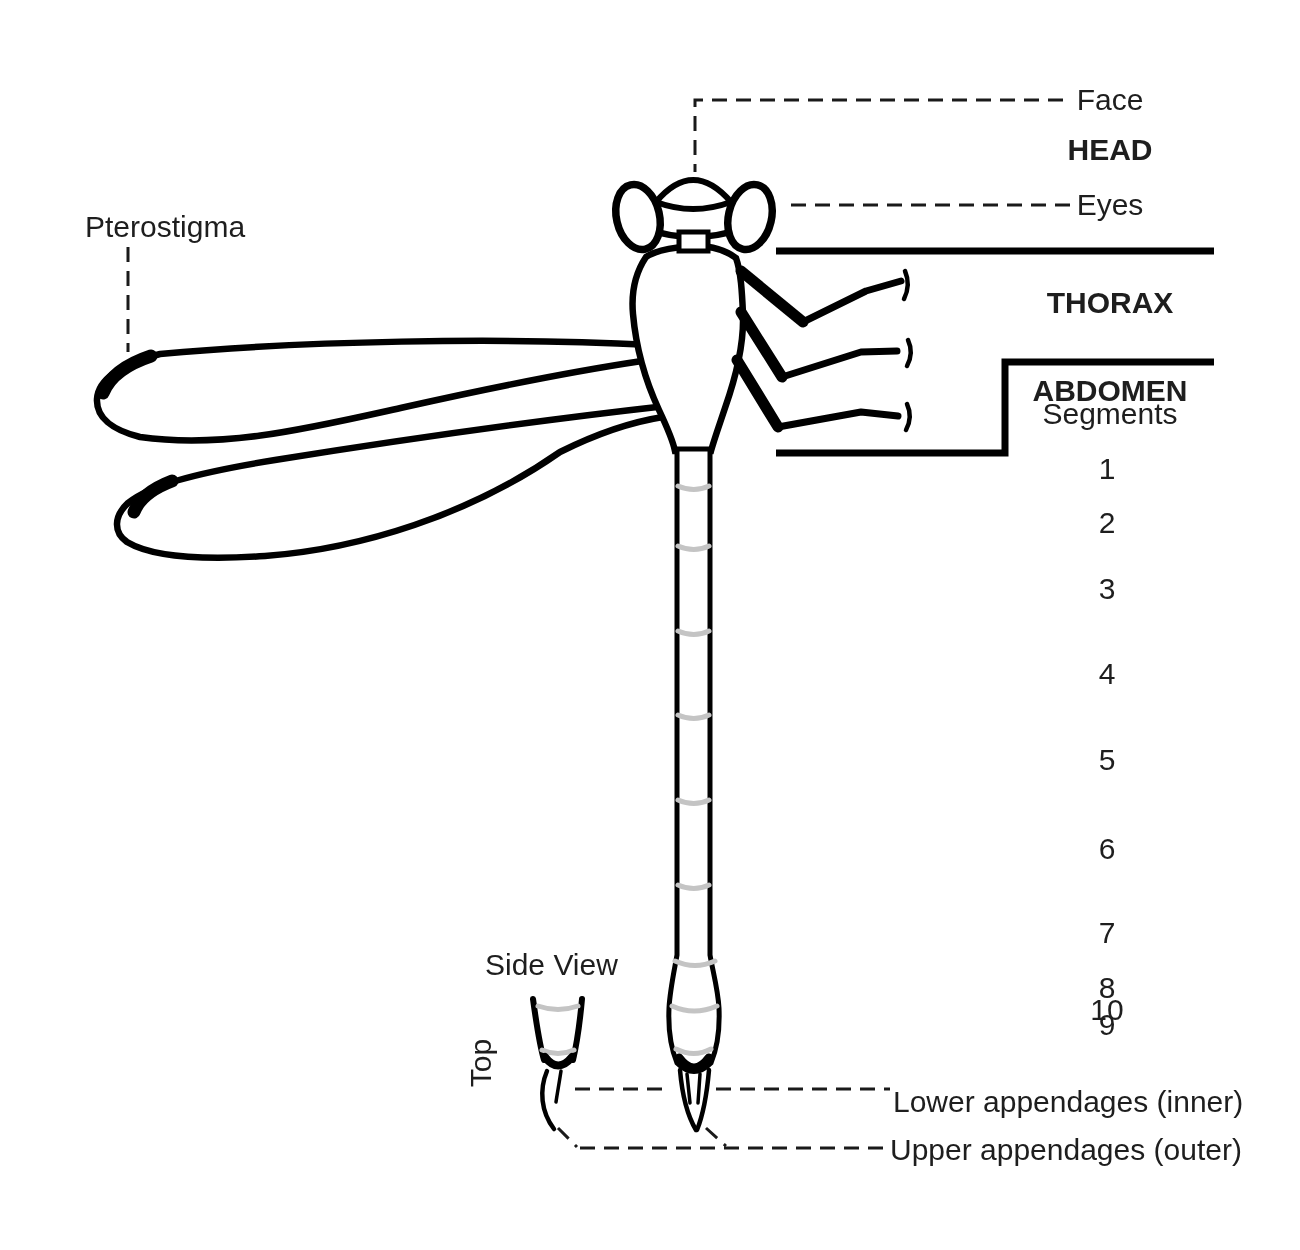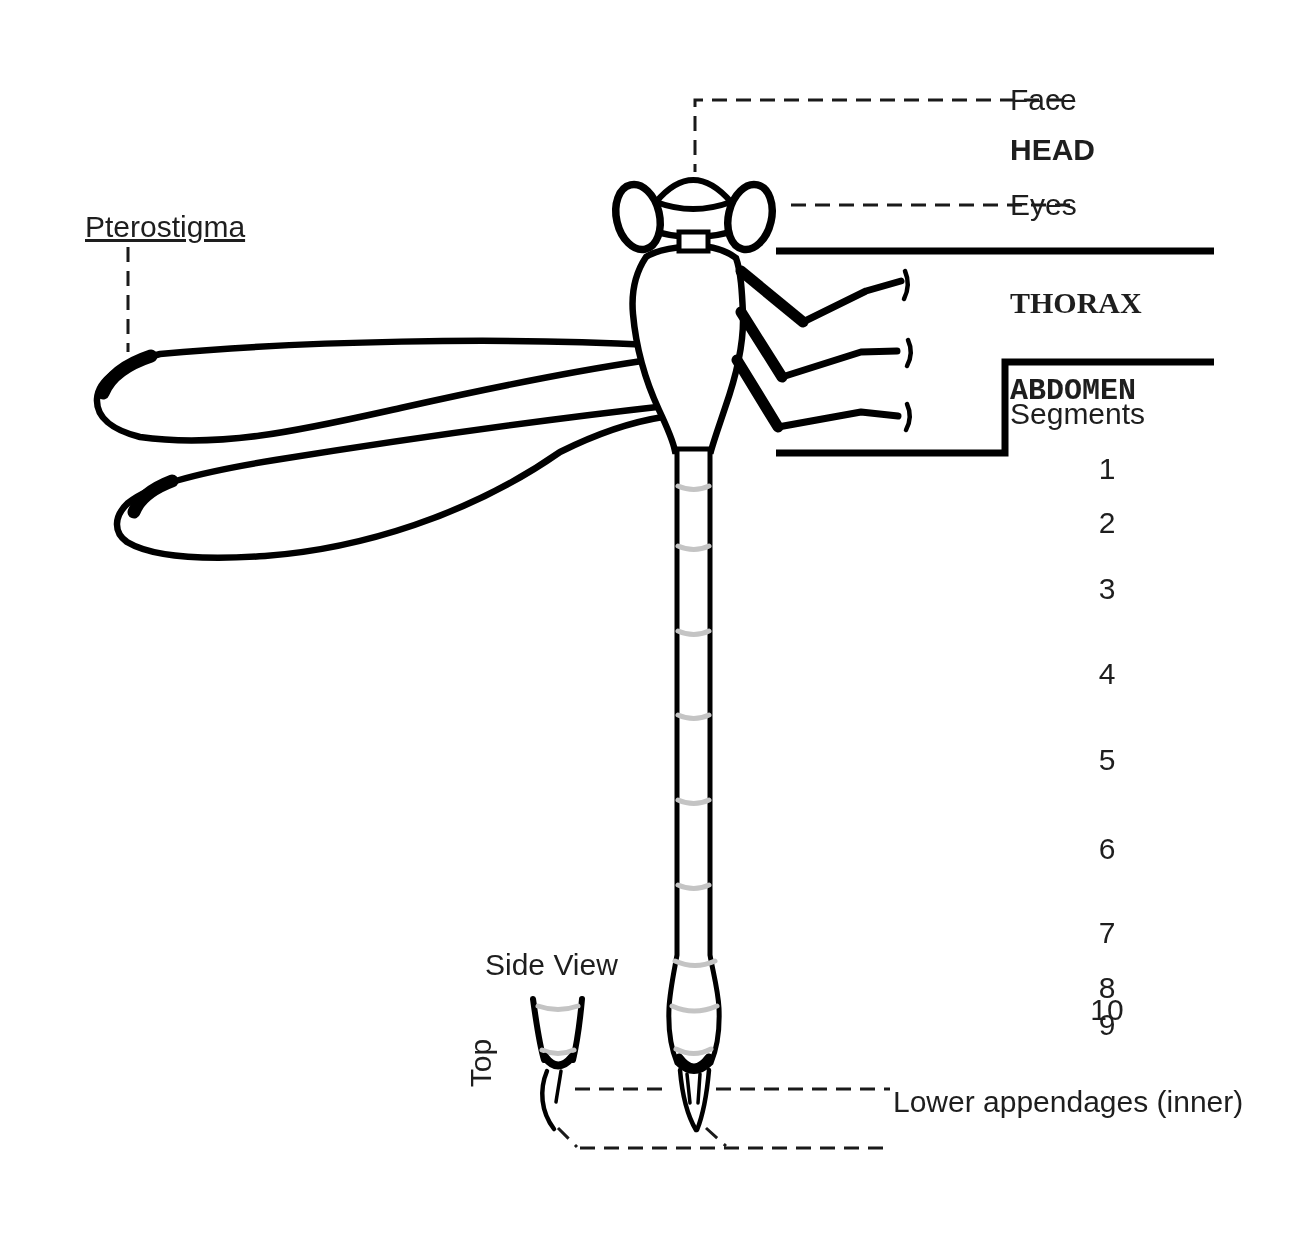--- a/index.html
+++ b/index.html
@@ -12,21 +12,21 @@
   }
   .canvas svg{position:absolute;left:0;top:0;}
   .label{
     position:absolute;
     font-size:30px;
     line-height:36px;
     color:#1e1e1e;
     white-space:nowrap;
   }
   .bold{font-weight:700;}
-  .center-col{left:1010px;width:200px;}
+  .center-col{left:1010px;width:200px;text-align:center;}
   .segnum{left:1057px;width:100px;text-align:center;}
   .rot90{
     width:80px;height:36px;text-align:center;
     transform:rotate(-90deg);
   }
 </style>
 </head>
 <body>
 
 <div class="canvas">
@@ -133,38 +133,39 @@
       <path stroke="#000000" stroke-width="6" d="M 533,999 C 536,1021 539,1043 544,1060"></path>
       <path stroke="#000000" stroke-width="6" d="M 582,999 C 580,1021 577,1043 573,1060"></path>
       <path stroke="#c4c4c4" stroke-width="5" d="M 538,1006 Q 558,1013 578,1006"></path>
       <path stroke="#c4c4c4" stroke-width="5" d="M 542,1050 Q 558,1057 574,1050"></path>
       <path stroke="#000000" stroke-width="8" d="M 545,1057 Q 558,1074 572,1057"></path>
       <path stroke="#000000" stroke-width="4.5" d="M 547,1071 C 539,1090 541,1112 554,1129"></path>
       <path stroke="#000000" stroke-width="3.5" d="M 561,1071 C 559,1084 557,1095 556,1102"></path>
     </g>
   </svg>
 
-  <div class="label" style="left:85px;top:209px;text-decoration:underline;">Pterostigma</div>
+  <div class="label" style="left:85px;top:209px;">Pterostigma</div>
 
   <div class="label center-col" style="top:82px;">Face</div>
   <div class="label center-col" style="top:187px;">Eyes</div>
   <div class="label center-col bold" style="top:132px;">HEAD</div>
-  <div class="label center-col bold" style="top:285px;font-family:Liberation Serif, serif;">THORAX</div>
-  <div class="label center-col bold" style="top:373px;font-family:Liberation Mono, monospace;">ABDOMEN</div>
+  <div class="label center-col bold" style="top:285px;">THORAX</div>
+  <div class="label center-col bold" style="top:373px;">ABDOMEN</div>
   <div class="label center-col" style="top:396px;">Segments</div>
 
   <div class="label segnum" style="top:451px;">1</div>
   <div class="label segnum" style="top:505px;">2</div>
   <div class="label segnum" style="top:571px;">3</div>
   <div class="label segnum" style="top:656px;">4</div>
   <div class="label segnum" style="top:742px;">5</div>
   <div class="label segnum" style="top:831px;">6</div>
   <div class="label segnum" style="top:915px;">7</div>
   <div class="label segnum" style="top:970px;">8</div>
   <div class="label segnum" style="top:1007px;">9</div>
   <div class="label segnum" style="top:992px;">10</div>
 
   <div class="label" style="left:457px;top:947px;margin-left:28px;">Side View</div>
   <div class="label rot90" style="left:441px;top:1045px;">Top</div>
 
   <div class="label" style="left:893px;top:1084px;">Lower appendages (inner)</div>
+  <div class="label" style="left:890px;top:1132px;">Upper appendages (outer)</div>
 
 </div>
 
 </body></html>

